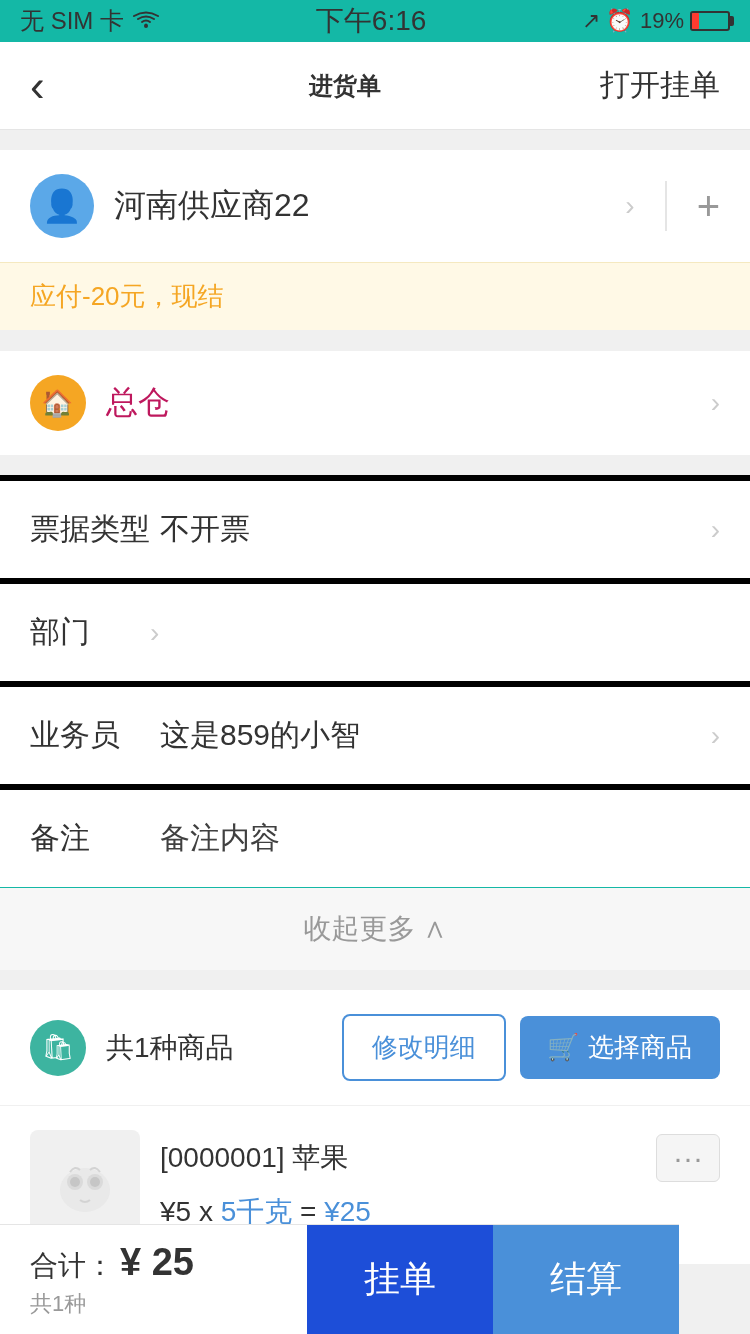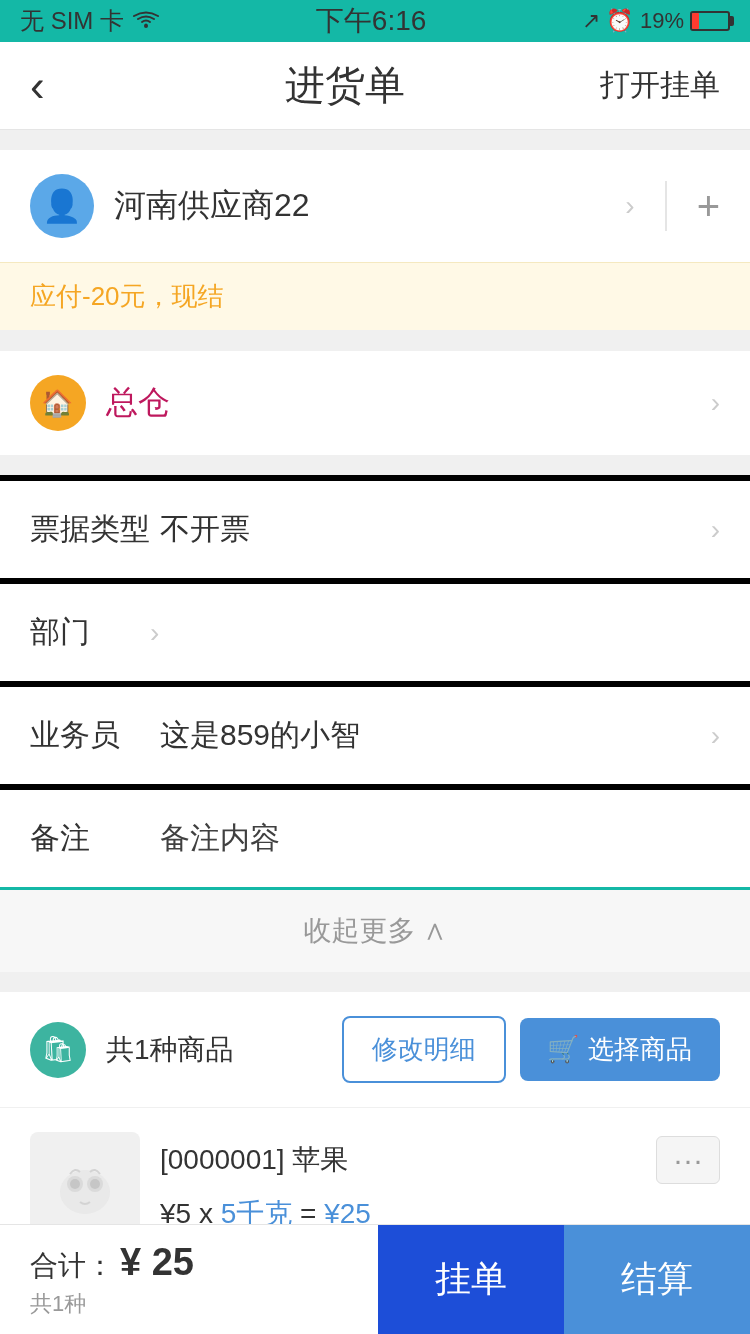--- a/index.html
+++ b/index.html
@@ -48,21 +48,21 @@
       display: flex;
       align-items: center;
       justify-content: space-between;
       padding: 0 30px;
       border-bottom: 1px solid #e5e5e5;
     }
     .nav-back {
       font-size: 36px; color: #333; cursor: pointer; font-weight: 300;
       width: 60px;
     }
-    .nav-title { font-size: 40px; font-weight: 400; color: #333; }
+    .nav-title { font-size: 24px; font-weight: 700; color: #333; }
     .nav-action { font-size: 30px; color: #333; cursor: pointer; }
 
     
     .section-card {
       background: #fff;
       margin-bottom: 0;
     }
 
     
     .supplier-row {
@@ -128,21 +128,21 @@
     .form-value.placeholder { color: #404040; }
 
     
     .collapse-row {
       background: #f7f7f7;
       text-align: center;
       padding: 22px 0;
       font-size: 28px;
       color: #999;
       cursor: pointer;
-      border-top: 3px solid #14b8a6;
+      border-top: 1px solid #14b8a6;
     }
 
     
     .products-header {
       display: flex;
       align-items: center;
       padding: 24px 30px;
       background: #fff;
       border-top: 20px solid #f0f0f0;
     }
@@ -190,21 +190,21 @@
     .price-highlight { color: #4a90d9; }
     .product-more {
       font-size: 30px; color: #999; cursor: pointer;
       background: #f5f5f5; border: 1px solid #ddd; border-radius: 6px;
       padding: 6px 16px; align-self: flex-start; margin-top: 4px;
     }
 
     
     .bottom-bar {
       position: fixed;
-      bottom: 0; left: 0; width: 750px;
+      bottom: 0; left: 0; width: 679px;
       height: 110px;
       display: flex;
       background: #fff;
       border-top: 1px solid #e5e5e5;
     }
     .bottom-total {
       flex: 1; display: flex; flex-direction: column;
       justify-content: center; padding: 0 30px;
     }
     .bottom-total-amount { font-size: 38px; font-weight: 700; color: #333; }

